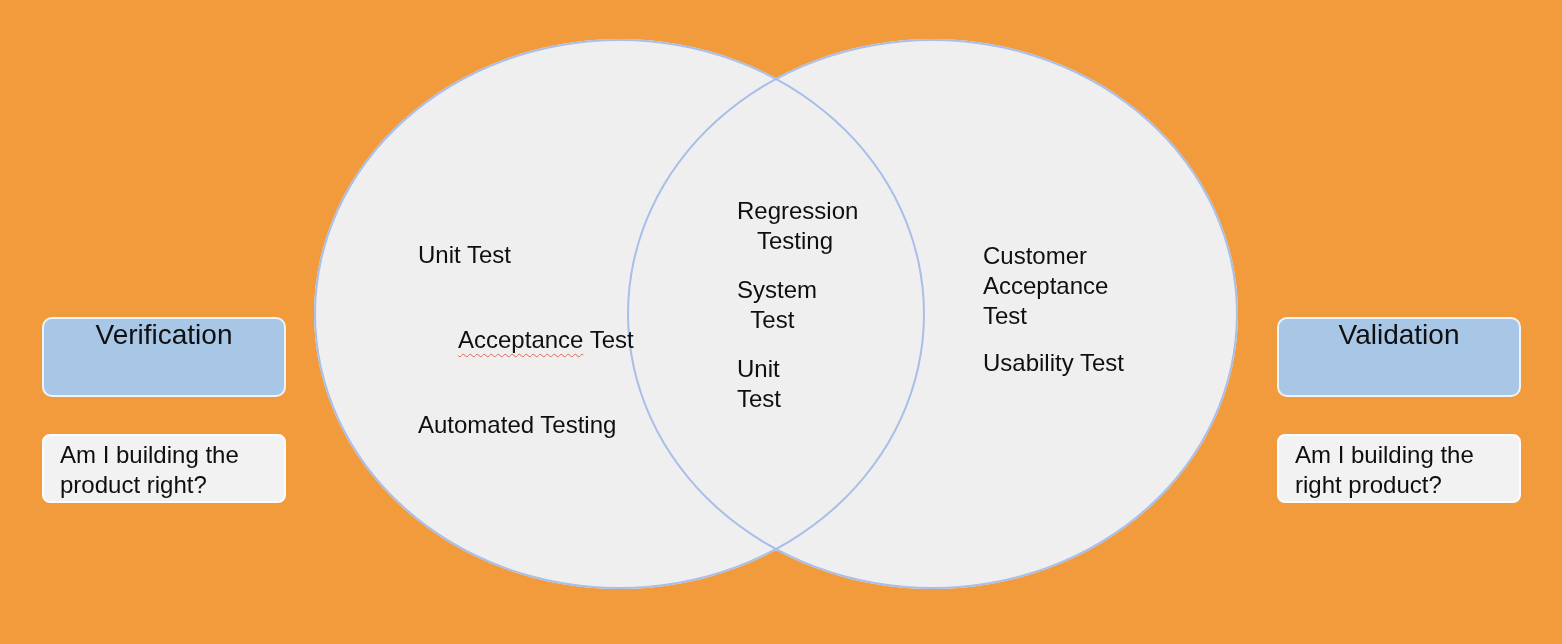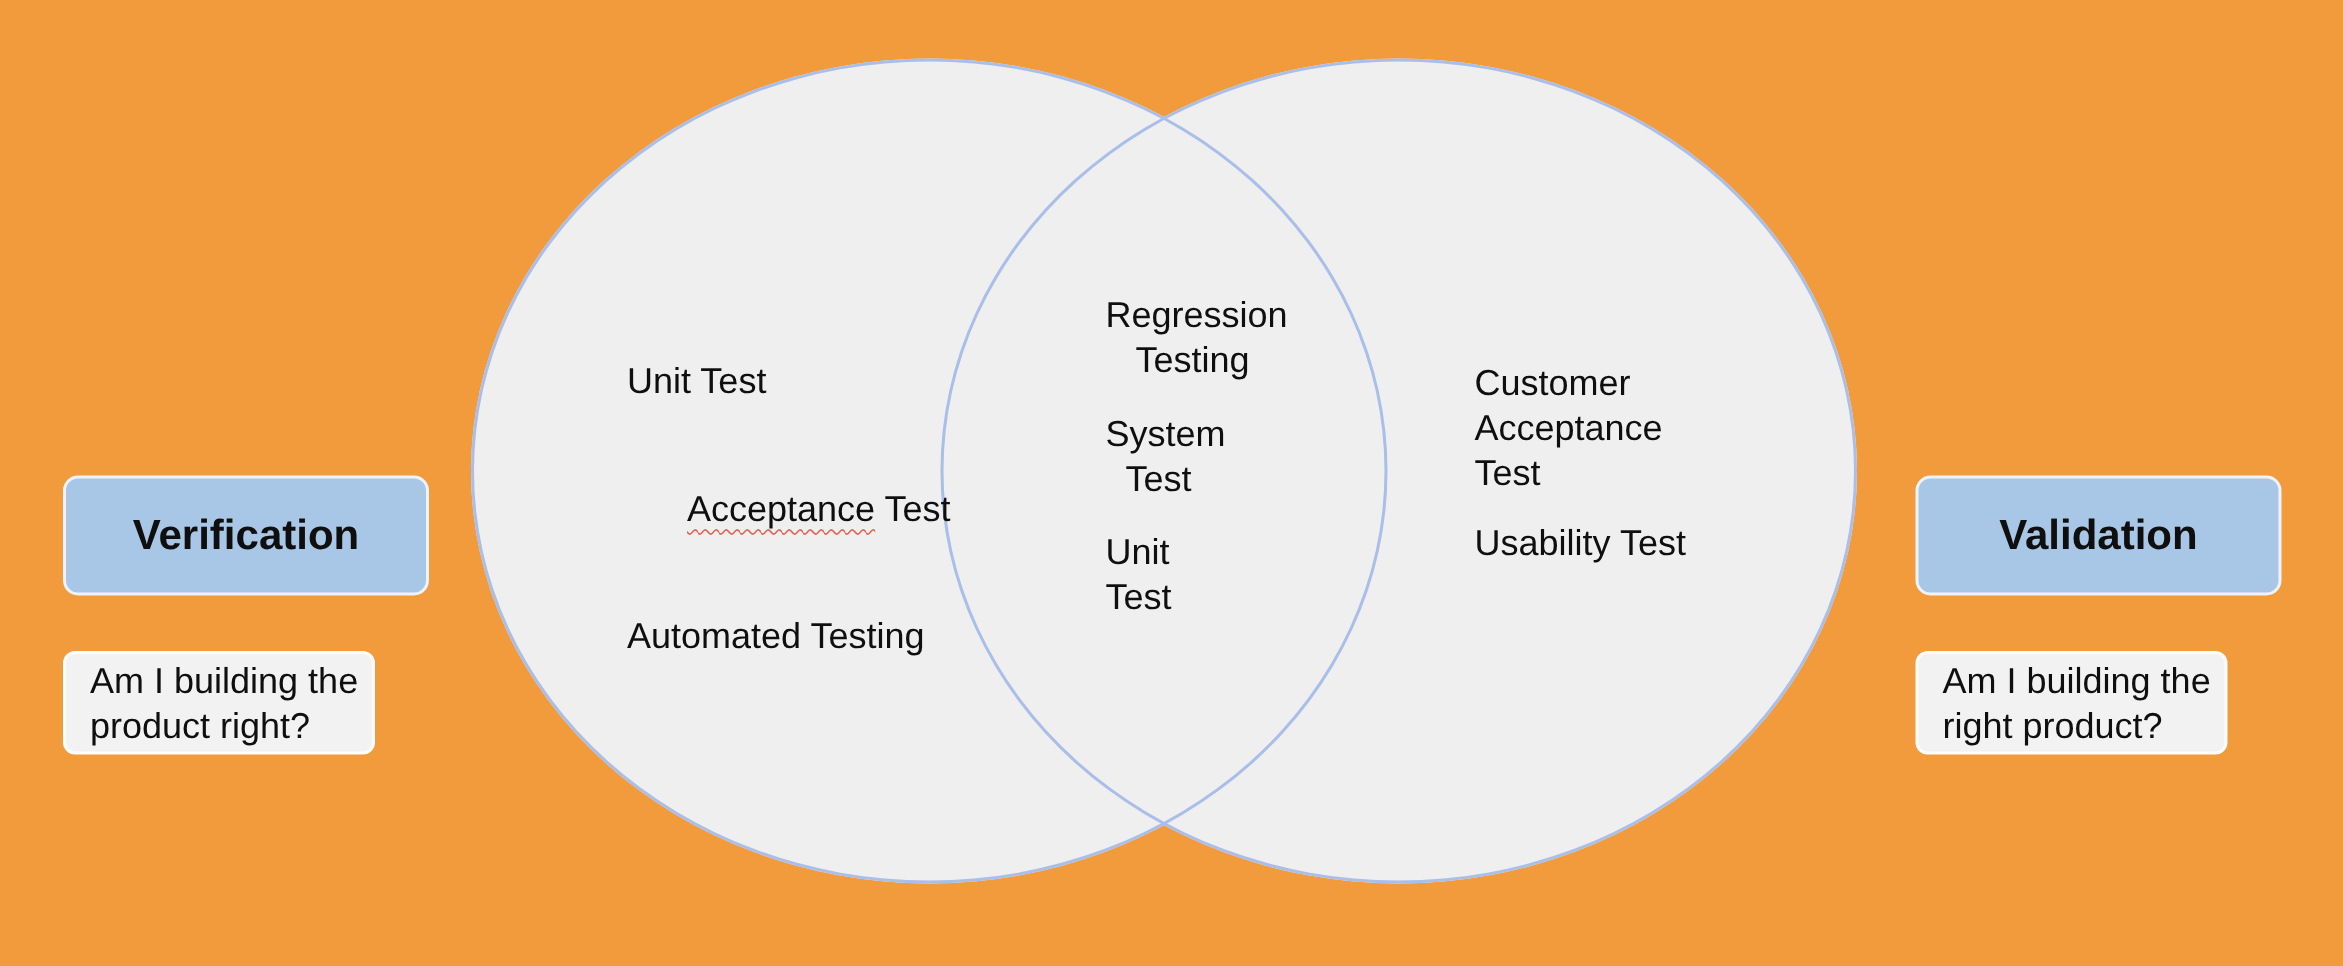--- a/index.html
+++ b/index.html
@@ -53,33 +53,33 @@
   
   .label-box {
     position: absolute;
     width: 244px;
     height: 80px;
     background: #A8C6E6;
     border: 2px solid #EDF3FA;
     border-radius: 10px;
     box-sizing: border-box;
     display: flex;
-    align-items: center;
+    align-items: flex-start;
     justify-content: center;
     font-size: 28px;
-    font-weight: bold;
+    font-weight: normal;
     z-index: 4;
   }
   .label-left  { left: 42px;   top: 317px; }
   .label-right { left: 1277px; top: 317px; }
 
   
   .question-box {
     position: absolute;
-    width: 208px;
+    width: 244px;
     height: 69px;
     background: #F2F2F2;
     border: 2px solid #FDFDFD;
     border-radius: 8px;
     box-sizing: border-box;
     font-size: 24px;
     line-height: 30px;
     padding: 4px 0 0 16px;
     white-space: pre-line;
     z-index: 4;

